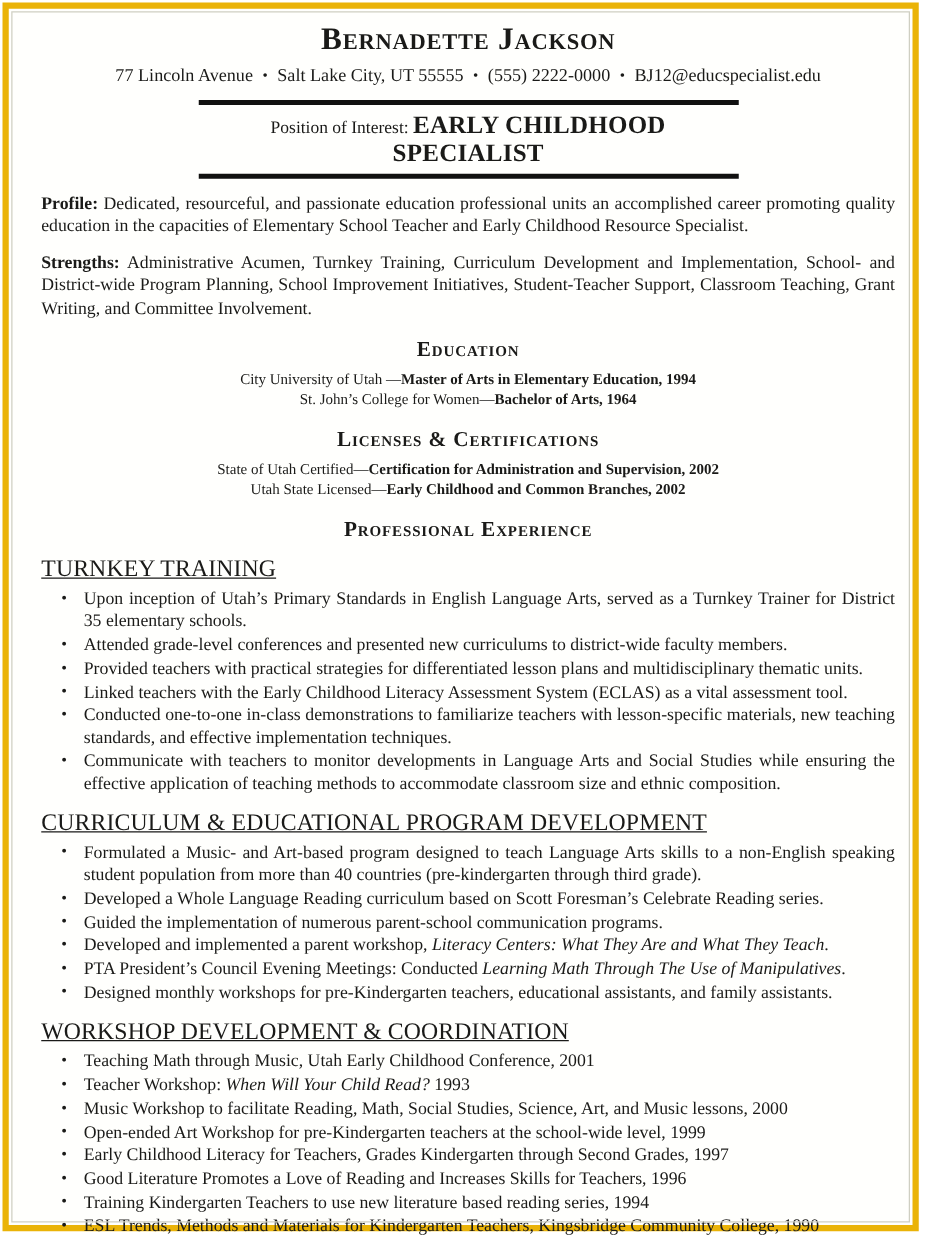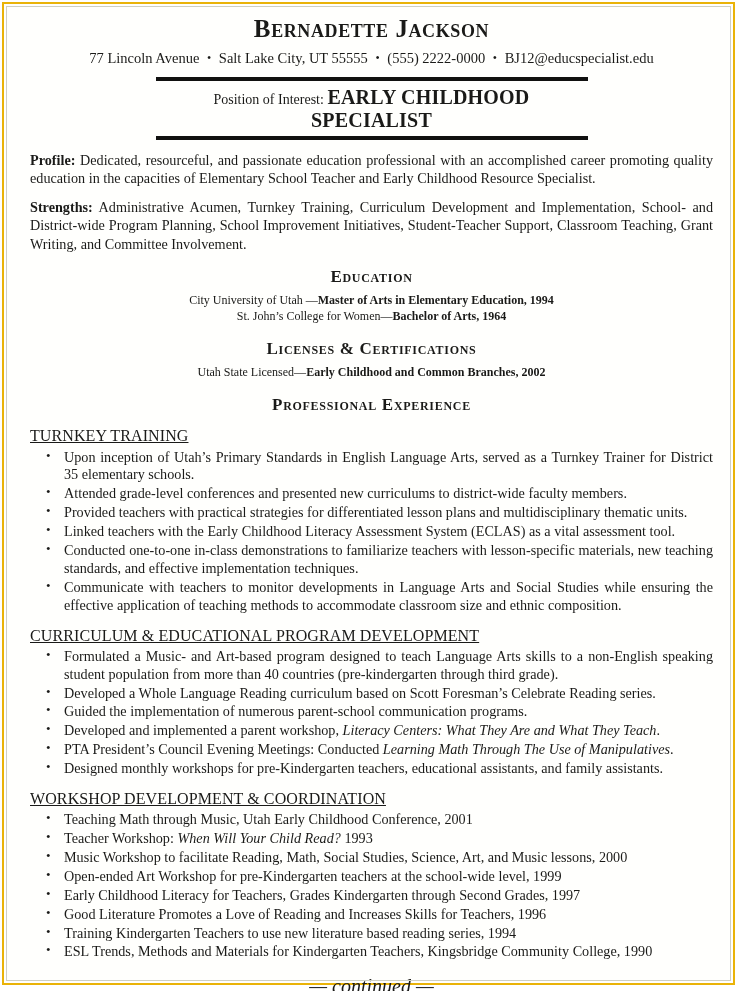--- a/index.html
+++ b/index.html
@@ -13,21 +13,21 @@
     font-family: "Liberation Serif", "DejaVu Serif", serif;
     color: #1a1a18;
     overflow: hidden;
   }
   .page-frame {
     position: absolute;
     left: 2px;
     top: 2px;
     width: 733px;
     height: 983px;
-    border: 2px solid #eab308;
+    border: 5px solid #eab308;
     background: #fffffd;
     box-sizing: border-box;
   }
   .page-frame::after {
     content: "";
     position: absolute;
     left: 2px;
     top: 2px;
     right: 2px;
     bottom: 2px;
@@ -117,21 +117,21 @@
     font-size: 12px;
     line-height: 1.32;
     margin-top: 6px;
   }
   .centered-lines .b {
     font-weight: bold;
   }
 
   
   .sub-heading {
-    font-size: 16px;
+    font-size: 19px;
     text-decoration: underline;
     margin-top: 11px;
     letter-spacing: 0.1px;
     display: inline-block;
   }
   .sub-heading-wrap {
     line-height: 1.2;
   }
   ul.bullets {
     list-style: none;
@@ -187,39 +187,42 @@
     <div class="poi-block">
       <div class="poi-rule-top"></div>
       <div class="poi-text">
         <span>Position of Interest:</span>
         <span class="poi-value">EARLY CHILDHOOD SPECIALIST</span>
       </div>
       <div class="poi-rule-bottom"></div>
     </div>
 
     <div class="para">
-      <span class="lead">Profile:</span><span> Dedicated, resourceful, and passionate education professional with an accomplished career promoting quality education in the capacities of Elementary School Teacher and Early Childhood Resource Specialist.</span>
+      <span class="lead">Profile:</span><span> Dedicated, resourceful, and passionate education professional units an accomplished career promoting quality education in the capacities of Elementary School Teacher and Early Childhood Resource Specialist.</span>
     </div>
 
     <div class="para">
       <span class="lead">Strengths:</span><span> Administrative Acumen, Turnkey Training, Curriculum Development and Implementation, School- and District-wide Program Planning, School Improvement Initiatives, Student-Teacher Support, Classroom Teaching, Grant Writing, and Committee Involvement.</span>
     </div>
 
     <div class="section-heading">Education</div>
     <div class="centered-lines">
       <div>
         <span>City University of Utah —</span><span class="b">Master of Arts in Elementary Education, 1994</span>
       </div>
       <div>
         <span>St. John’s College for Women—</span><span class="b">Bachelor of Arts, 1964</span>
       </div>
     </div>
 
     <div class="section-heading">Licenses &amp; Certifications</div>
     <div class="centered-lines">
+      <div>
+        <span>State of Utah Certified—</span><span class="b">Certification for Administration and Supervision, 2002</span>
+      </div>
       <div>
         <span>Utah State Licensed—</span><span class="b">Early Childhood and Common Branches, 2002</span>
       </div>
     </div>
 
     <div class="section-heading">Professional Experience</div>
 
     <div id="experience-container">
         <div class="sub-heading-wrap"><span class="sub-heading">TURNKEY TRAINING</span><ul class="bullets">
             <li><span>Upon inception of Utah’s Primary Standards in English Language Arts, served as a Turnkey Trainer for District 35 elementary schools.</span></li>

